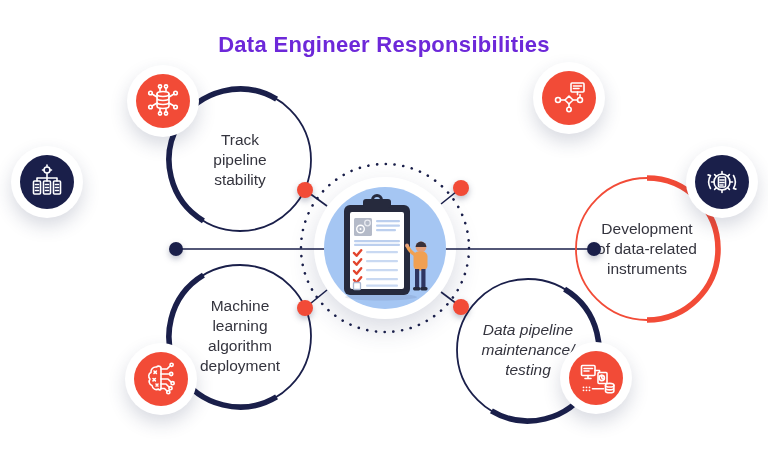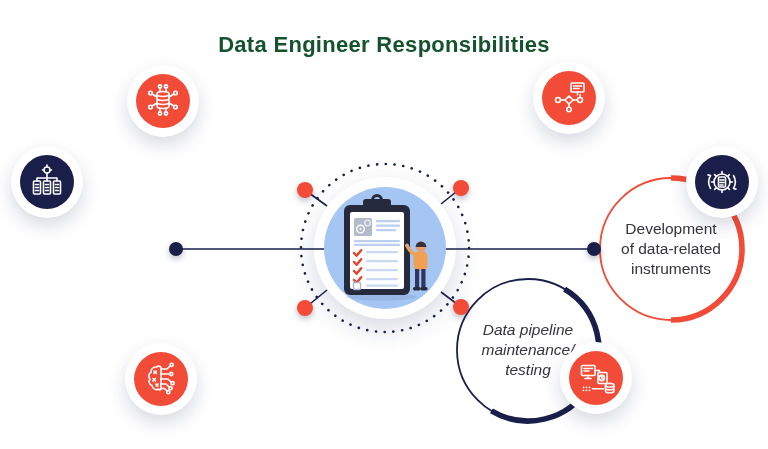--- a/index.html
+++ b/index.html
@@ -2,21 +2,21 @@
 <html><head>
 <meta charset="utf-8">
 <style>
   html,body { margin:0; padding:0; background:#ffffff; }
   .canvas {
     position:relative; width:768px; height:449px; background:#ffffff;
     font-family:"Liberation Sans", sans-serif; overflow:hidden;
   }
   .title {
     position:absolute; top:32px; left:0; width:100%; text-align:center;
-    font-size:22px; font-weight:600; letter-spacing:.3px; color:#14532d;
+    font-size:22px; font-weight:600; letter-spacing:.3px; color:#6d28d9;
   }
   svg.layer { position:absolute; left:0; top:0; pointer-events:none; }
   .layer-underlay { z-index:1; }
   .center-white {
     position:absolute; left:314px; top:177px; width:142px; height:142px;
     border-radius:50%; background:#ffffff; z-index:2;
     box-shadow:0 10px 26px rgba(45,55,100,.18);
   }
   .layer-overlines { z-index:3; }
   .center-blue {
@@ -28,21 +28,21 @@
   .node svg { position:absolute; left:0; top:0; }
   .node-label {
     position:absolute; inset:0; display:flex; align-items:center; justify-content:center;
     text-align:center; white-space:pre-line; font-size:15.5px; line-height:1.3;
     font-weight:500; color:#34343e;
   }
   .node-tl { left:162px; top:82px; }
   .node-l  { left:22px;  top:171px; }
   .node-bl { left:162px; top:258px; }
   .node-tr { left:450px; top:82px; }
-  .node-r  { left:593px; top:171px; }
+  .node-r  { left:569px; top:171px; }
   .node-br { left:450px; top:272px;font-style:italic; }
   .arc-thin  { fill:none; stroke-width:1.8; }
   .arc-thick { fill:none; stroke-width:5.6; }
   .navy-stroke { stroke:#1a1f4a; }
   .red-stroke  { stroke:#f24b37; }
   .badge {
     position:absolute; width:72px; height:72px; border-radius:50%; background:#ffffff;
     z-index:6; display:flex; align-items:center; justify-content:center;
     box-shadow:0 8px 18px rgba(40,50,90,.18);
   }
@@ -121,22 +121,41 @@
         <path d="M91.6,60 a5.4,5.4 0 0 1 10.8,0 z" fill="#393039"></path>
         <rect x="89.5" y="64.5" width="14" height="19" rx="5" fill="#f0a052"></rect>
         <rect x="91" y="82" width="4.2" height="19" fill="#2e3560"></rect>
         <rect x="97.3" y="82" width="4.2" height="19" fill="#2e3560"></rect>
         <rect x="89" y="100" width="7.4" height="3.4" rx="1.6" fill="#262a3d"></rect>
         <rect x="96.2" y="100" width="7.4" height="3.4" rx="1.6" fill="#262a3d"></rect>
       </g>
     </svg>
   </div>
 
-
-
+  <div class="node node-tl">
+    <svg width="156" height="156">
+      <circle class="arc-thin navy-stroke" cx="78" cy="78" r="71"></circle>
+      <path class="arc-thick navy-stroke" d="M78,7 A71,71 0 0 0 7,78 A71,71 0 0 0 78,149" transform="rotate(31 78 78)"></path>
+    </svg>
+    <div class="node-label">Track
+pipeline
+stability</div>
+  </div>
+
+
+  <div class="node node-bl">
+    <svg width="156" height="156">
+      <circle class="arc-thin navy-stroke" cx="78" cy="78" r="71"></circle>
+      <path class="arc-thick navy-stroke" d="M78,7 A71,71 0 0 0 7,78 A71,71 0 0 0 78,149" transform="rotate(-31 78 78)"></path>
+    </svg>
+    <div class="node-label">Machine
+learning
+algorithm
+deployment</div>
+  </div>
 
 
   <div class="node node-r">
     <svg width="156" height="156">
       <circle class="arc-thin red-stroke" cx="78" cy="78" r="71"></circle>
       <path class="arc-thick red-stroke" d="M78,7 A71,71 0 0 0 7,78 A71,71 0 0 0 78,149" transform="rotate(180 78 78)"></path>
     </svg>
     <div class="node-label">Development
 of data-related
 instruments</div>

